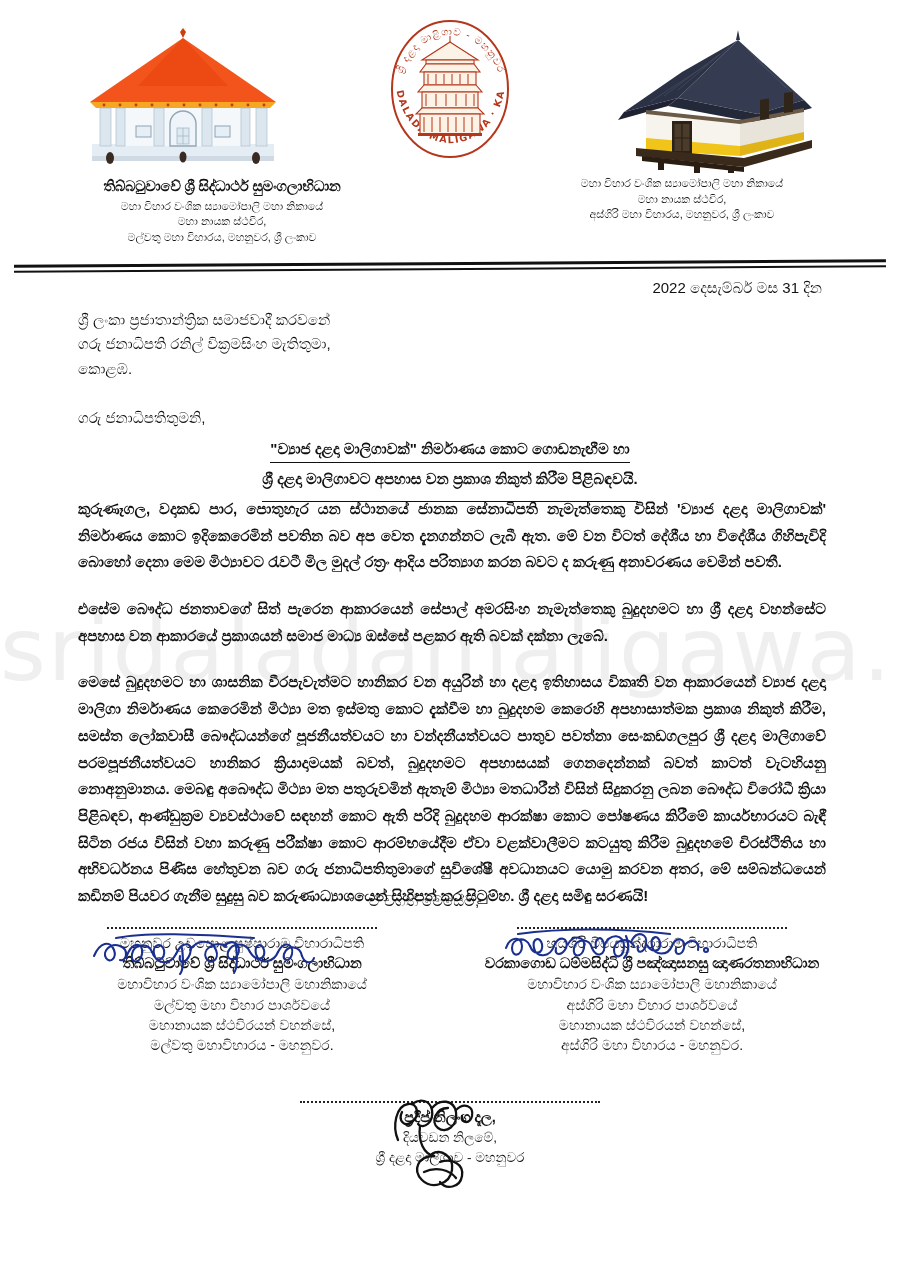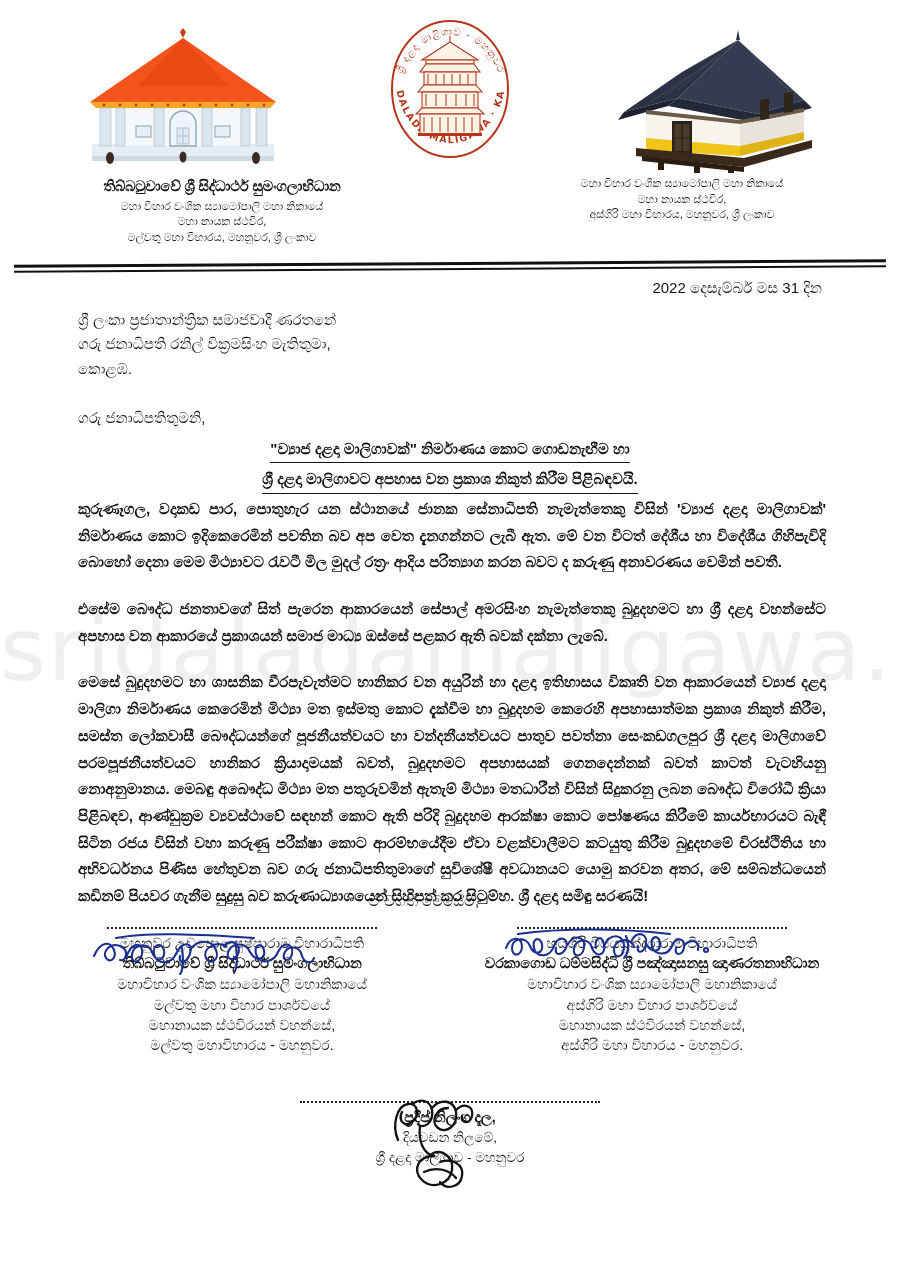--- a/index.html
+++ b/index.html
@@ -122,21 +122,21 @@
     line-height: 1.62;
   }
   .subject .s1 {
     display: inline-block;
     border-bottom: 1.5px solid #111;
     padding-bottom: 1px;
   }
   .subject .s2 {
     display: inline-block;
     border-bottom: 1.5px solid #111;
-    padding-bottom: 1px;
+    padding-bottom: 9px;
     margin-top: 4px;
   }
 
   
   .body-area {
     position: absolute;
     left: 78px;
     top: 496px;
     width: 748px;
   }
@@ -363,21 +363,21 @@
     </div>
 
     <div class="rule-wrap">
       <div class="rule-a"></div>
       <div class="rule-b"></div>
     </div>
 
     <div class="date">2022 දෙසැම්බර් මස 31 දින</div>
 
     <div class="addressee">
-      <div>ශ්‍රී ලංකා ප්‍රජාතාන්ත්‍රික සමාජවාදී ණරතනේ</div>
+      <div>ශ්‍රී ලංකා ප්‍රජාතාන්ත්‍රික සමාජවාදී කරවනේ</div>
       <div>ගරු ජනාධිපති රනිල් වික්‍රමසිංහ මැතිතුමා,</div>
       <div>කොළඹ.</div>
     </div>
 
     <div class="salutation">ගරු ජනාධිපතිතුමනි,</div>
 
     <div class="subject">
       <div><span class="s1">"ව්‍යාජ දළදා මාලිගාවක්" නිර්මාණය කොට ගොඩනැඟීම හා</span></div>
       <div><span class="s2">ශ්‍රී දළදා මාලිගාවට අපහාස වන ප්‍රකාශ නිකුත් කිරීම පිළිබඳවයි.</span></div>
     </div>

